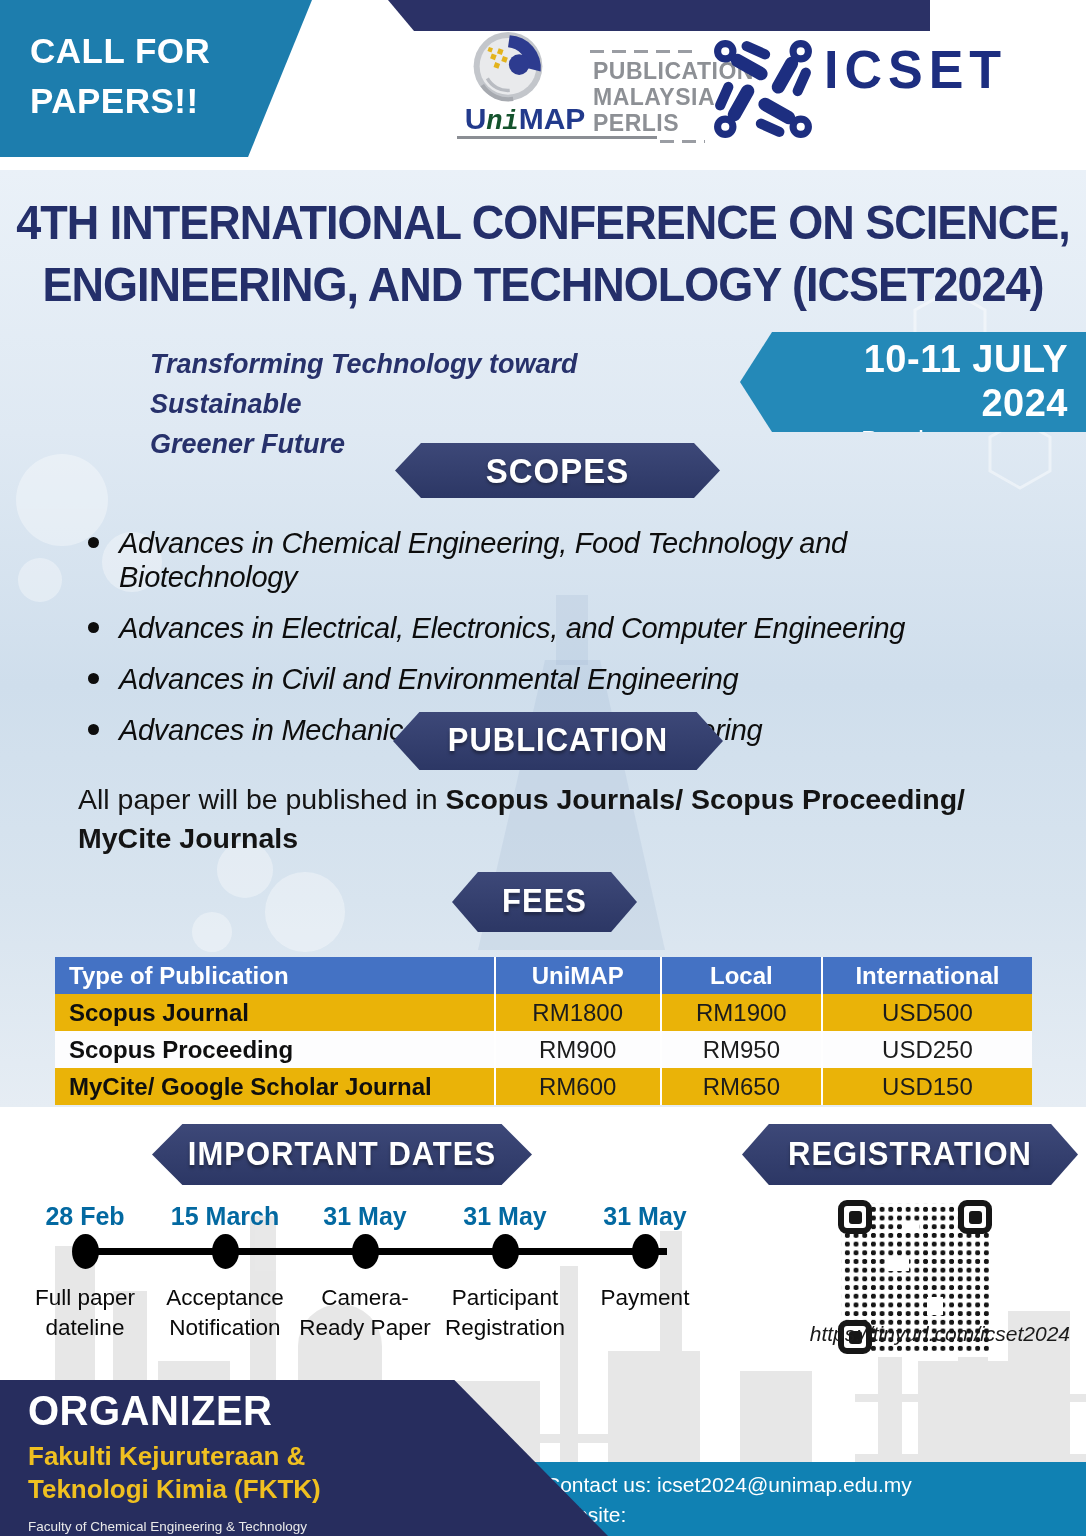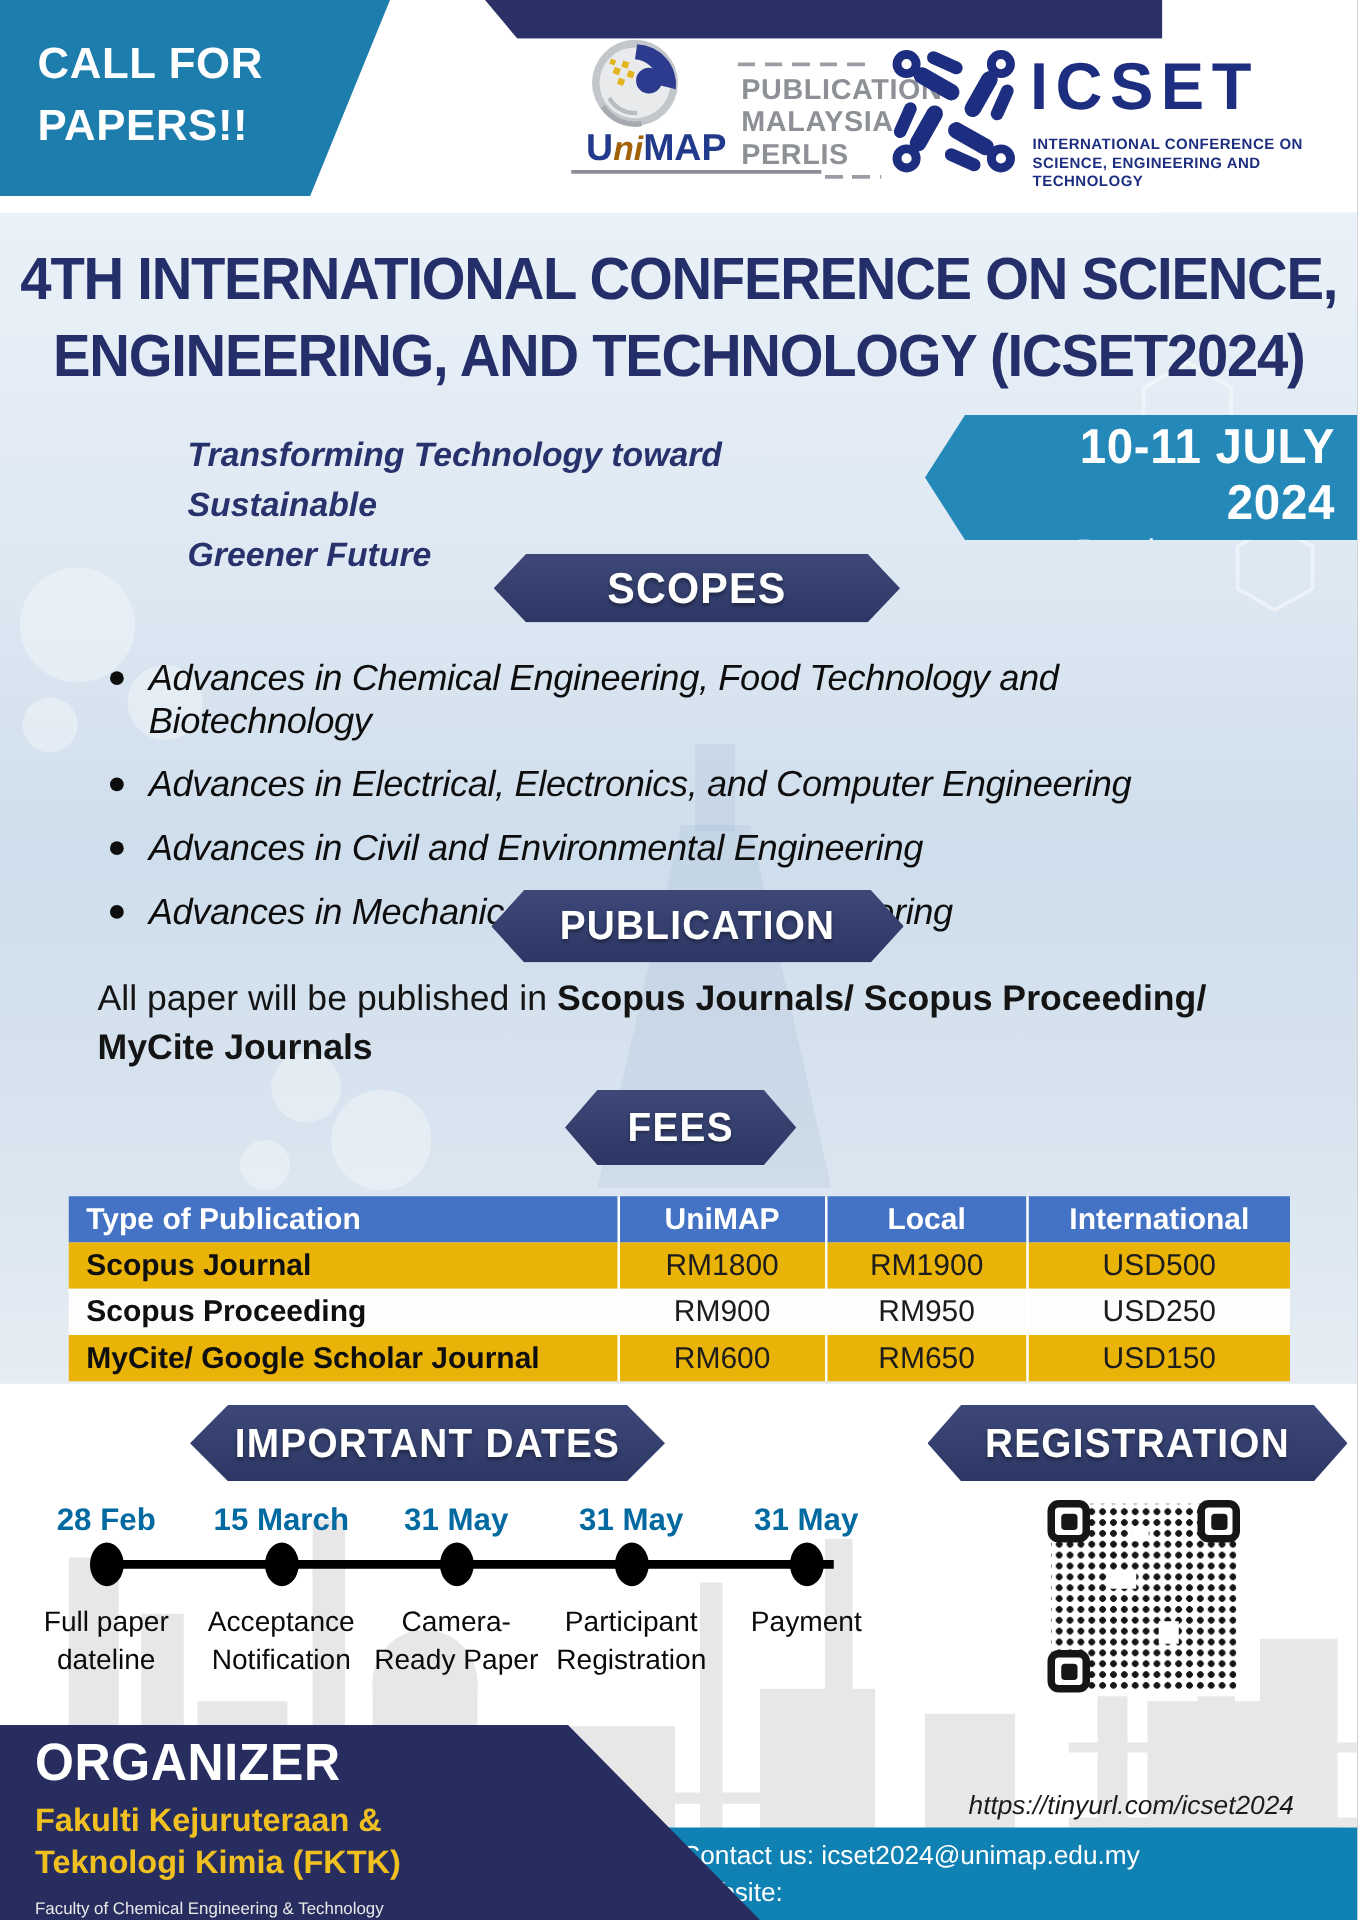--- a/index.html
+++ b/index.html
@@ -13,21 +13,21 @@
   .navy-band { position:absolute; top:0; left:388px; right:0; height:31px; background:#2b3166;
     clip-path:polygon(0 0,100% 0,100% 100%,26px 100%); }
   .cfp { position:absolute; top:0; left:0; width:312px; height:157px; background:#1d7dad;
     clip-path:polygon(0 0,100% 0,79.5% 100%,0 100%); padding:26px 0 0 30px; }
   .cfp-line { color:#fff; font-weight:700; font-size:35px; line-height:50px; letter-spacing:.5px; }
 
   .unimap { position:absolute; left:455px; top:28px; width:250px; height:122px; }
   .unimap-emblem { position:absolute; left:10px; top:0; }
   .unimap-word { position:absolute; left:6px; top:74px; width:128px; text-align:center; white-space:nowrap; }
   .unimap-word .u, .unimap-word .map { color:#223a8c; font-weight:700; font-size:30px; }
-  .unimap-word .ni { color:#a16207; font-weight:700; font-style:italic; font-size:27px; font-family:Liberation Sans, sans-serif; }
+  .unimap-word .ni { color:#14532d; font-weight:700; font-style:italic; font-size:27px; font-family:Liberation Mono, monospace; }
   .unimap-underline { position:absolute; left:2px; top:108px; width:200px; height:3px; background:#8b8e94; }
   .unimap-name { position:absolute; left:138px; top:30px; color:#8d9095; font-weight:700; font-size:23px; line-height:26px; letter-spacing:.5px; }
   .dashline { position:absolute; height:3px; background:repeating-linear-gradient(90deg,#9a9da3 0 14px,transparent 14px 22px); }
   .dash-top { left:135px; top:22px; width:110px; }
   .dash-bot { left:205px; top:112px; width:45px; }
 
   .icset { position:absolute; left:712px; top:38px; width:366px; height:115px; }
   .icset-word { position:absolute; left:112px; top:2px; color:#1d2e80; font-weight:700; font-size:52px; letter-spacing:6px; transform:scaleY(1.02); }
   .icset-tagline { position:absolute; left:114px; top:70px; color:#1d2e80; font-weight:700; font-size:12px; line-height:15px; letter-spacing:.4px; }
 
@@ -95,21 +95,21 @@
 
   .qr { position:absolute; left:835px; top:1197px; width:160px; height:160px; background:#fff; z-index:2; }
   .qr-dots { position:absolute; inset:6px;
     background-image:radial-gradient(#161616 2.4px, transparent 2.9px);
     background-size:8.7px 8.7px; background-position:2px 2px; }
   .qr-patch { position:absolute; background:#fff; }
   .finder { position:absolute; width:34px; height:34px; background:#fff; border:6px solid #161616; border-radius:9px;
     display:flex; align-items:center; justify-content:center; }
   .finder .core { width:13px; height:13px; background:#161616; border-radius:3px; }
   .f-tl { left:3px; top:3px; } .f-tr { right:3px; top:3px; } .f-bl { left:3px; bottom:3px; }
-  .qr-url { position:absolute; left:740px; top:1433px; width:330px; text-align:center; z-index:2;
+  .qr-url { position:absolute; left:740px; top:1322px; width:330px; text-align:right; z-index:2;
     font-style:italic; font-size:21px; color:#1a1a1a; }
 
   
   .footer-teal { position:absolute; left:440px; top:1462px; right:0; height:74px; background:#1081b3; z-index:2;
     color:#fff; padding:8px 0 0 105px; font-size:21px; line-height:30px; }
   .organizer { position:absolute; left:0; top:1380px; width:640px; height:156px; background:#272d5e; z-index:3;
     clip-path:polygon(0 0,71% 0,95% 100%,0 100%); padding:8px 0 0 28px; }
   .org-title { color:#fff; font-weight:700; font-size:40px; letter-spacing:.5px; transform:scaleY(1.05); transform-origin:left; }
   .org-name { margin-top:7px; color:#f0c020; font-weight:700; font-size:26px; line-height:33px; }
   .org-sub { margin-top:13px; color:#e9e9e9; font-size:13.5px; }
@@ -214,24 +214,20 @@
             <path d="M34,8 L52,16" stroke-width="10" stroke-linecap="round"></path>
           </g>
           <g transform="rotate(270 50 50)">
             <circle cx="13" cy="13" r="7.5" stroke-width="7"></circle>
             <path d="M25,22 L48,35" stroke-width="13" stroke-linecap="round"></path>
             <path d="M34,8 L52,16" stroke-width="10" stroke-linecap="round"></path>
           </g>
         </g>
       </svg>
       <div class="icset-word">ICSET</div>
-      <div class="icset-tagline">
-        <div>INTERNATIONAL CONFERENCE ON</div>
-        <div>SCIENCE, ENGINEERING AND TECHNOLOGY</div>
-      </div>
     </div>
   </div>
 
   <div class="title">
     <div>4TH INTERNATIONAL CONFERENCE ON SCIENCE,</div>
     <div>ENGINEERING, AND TECHNOLOGY (ICSET2024)</div>
   </div>
 
   <div class="subtitle">
     <div>Transforming Technology toward Sustainable</div>

